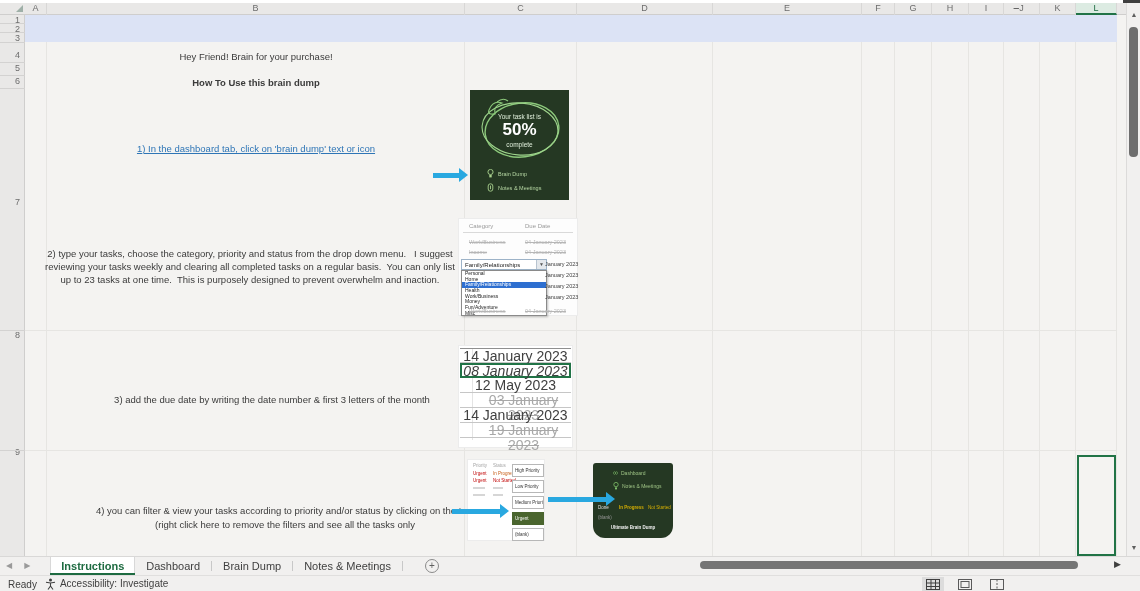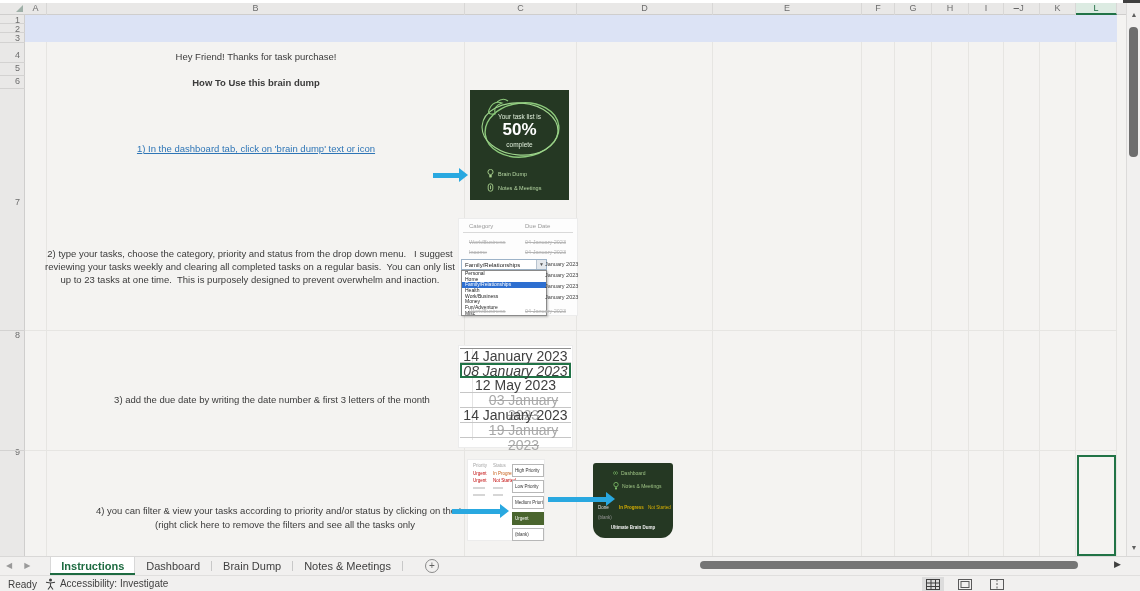--- a/index.html
+++ b/index.html
@@ -165,21 +165,21 @@
   <div class="gridv" style="left:931px"></div>
   <div class="gridv" style="left:968px"></div>
   <div class="gridv" style="left:1003px"></div>
   <div class="gridv" style="left:1039px"></div>
   <div class="gridv" style="left:1075px"></div>
   <div class="gridv" style="left:1116px"></div>
   <div class="gridh" style="top:330px"></div>
   <div class="gridh" style="top:450px"></div>
   <div class="sel-cell"></div>
 
-  <div class="ctext" style="left:47px;top:50px;width:418px">Hey Friend! Thanks for task purchase!</div>
+  <div class="ctext" style="left:47px;top:50px;width:418px">Hey Friend! Brain for your purchase!</div>
   <div class="ctext" style="left:47px;top:76px;width:418px;font-weight:bold">How To Use this brain dump</div>
   <div class="ctext link" style="left:47px;top:142px;width:418px">1) In the dashboard tab, click on 'brain dump' text or icon</div>
   <div class="ctext prewrap" style="left:45px;top:247px;width:410px">2) type your tasks, choose the category, priority and status from the drop down menu.   I suggest reviewing your tasks weekly and clearing all completed tasks on a regular basis.  You can only list up to 23 tasks at one time.  This is purposely designed to prevent overwhelm and inaction.</div>
   <div class="ctext" style="left:47px;top:393px;width:450px">3) add the due date by writing the date number &amp; first 3 letters of the month</div>
   <div class="ctext" style="left:75px;top:504px;width:420px">4) you can filter &amp; view your tasks according to priority and/or status by clicking on the text</div>
   <div class="ctext" style="left:75px;top:518px;width:420px">(right click here to remove the filters and see all the tasks only</div>
 
   <div class="barrow" style="left:433px;top:173px;width:26px"></div>
   <div class="barrow" style="left:452px;top:509px;width:48px"></div>
   <div class="barrow" style="left:548px;top:497px;width:58px"></div>

